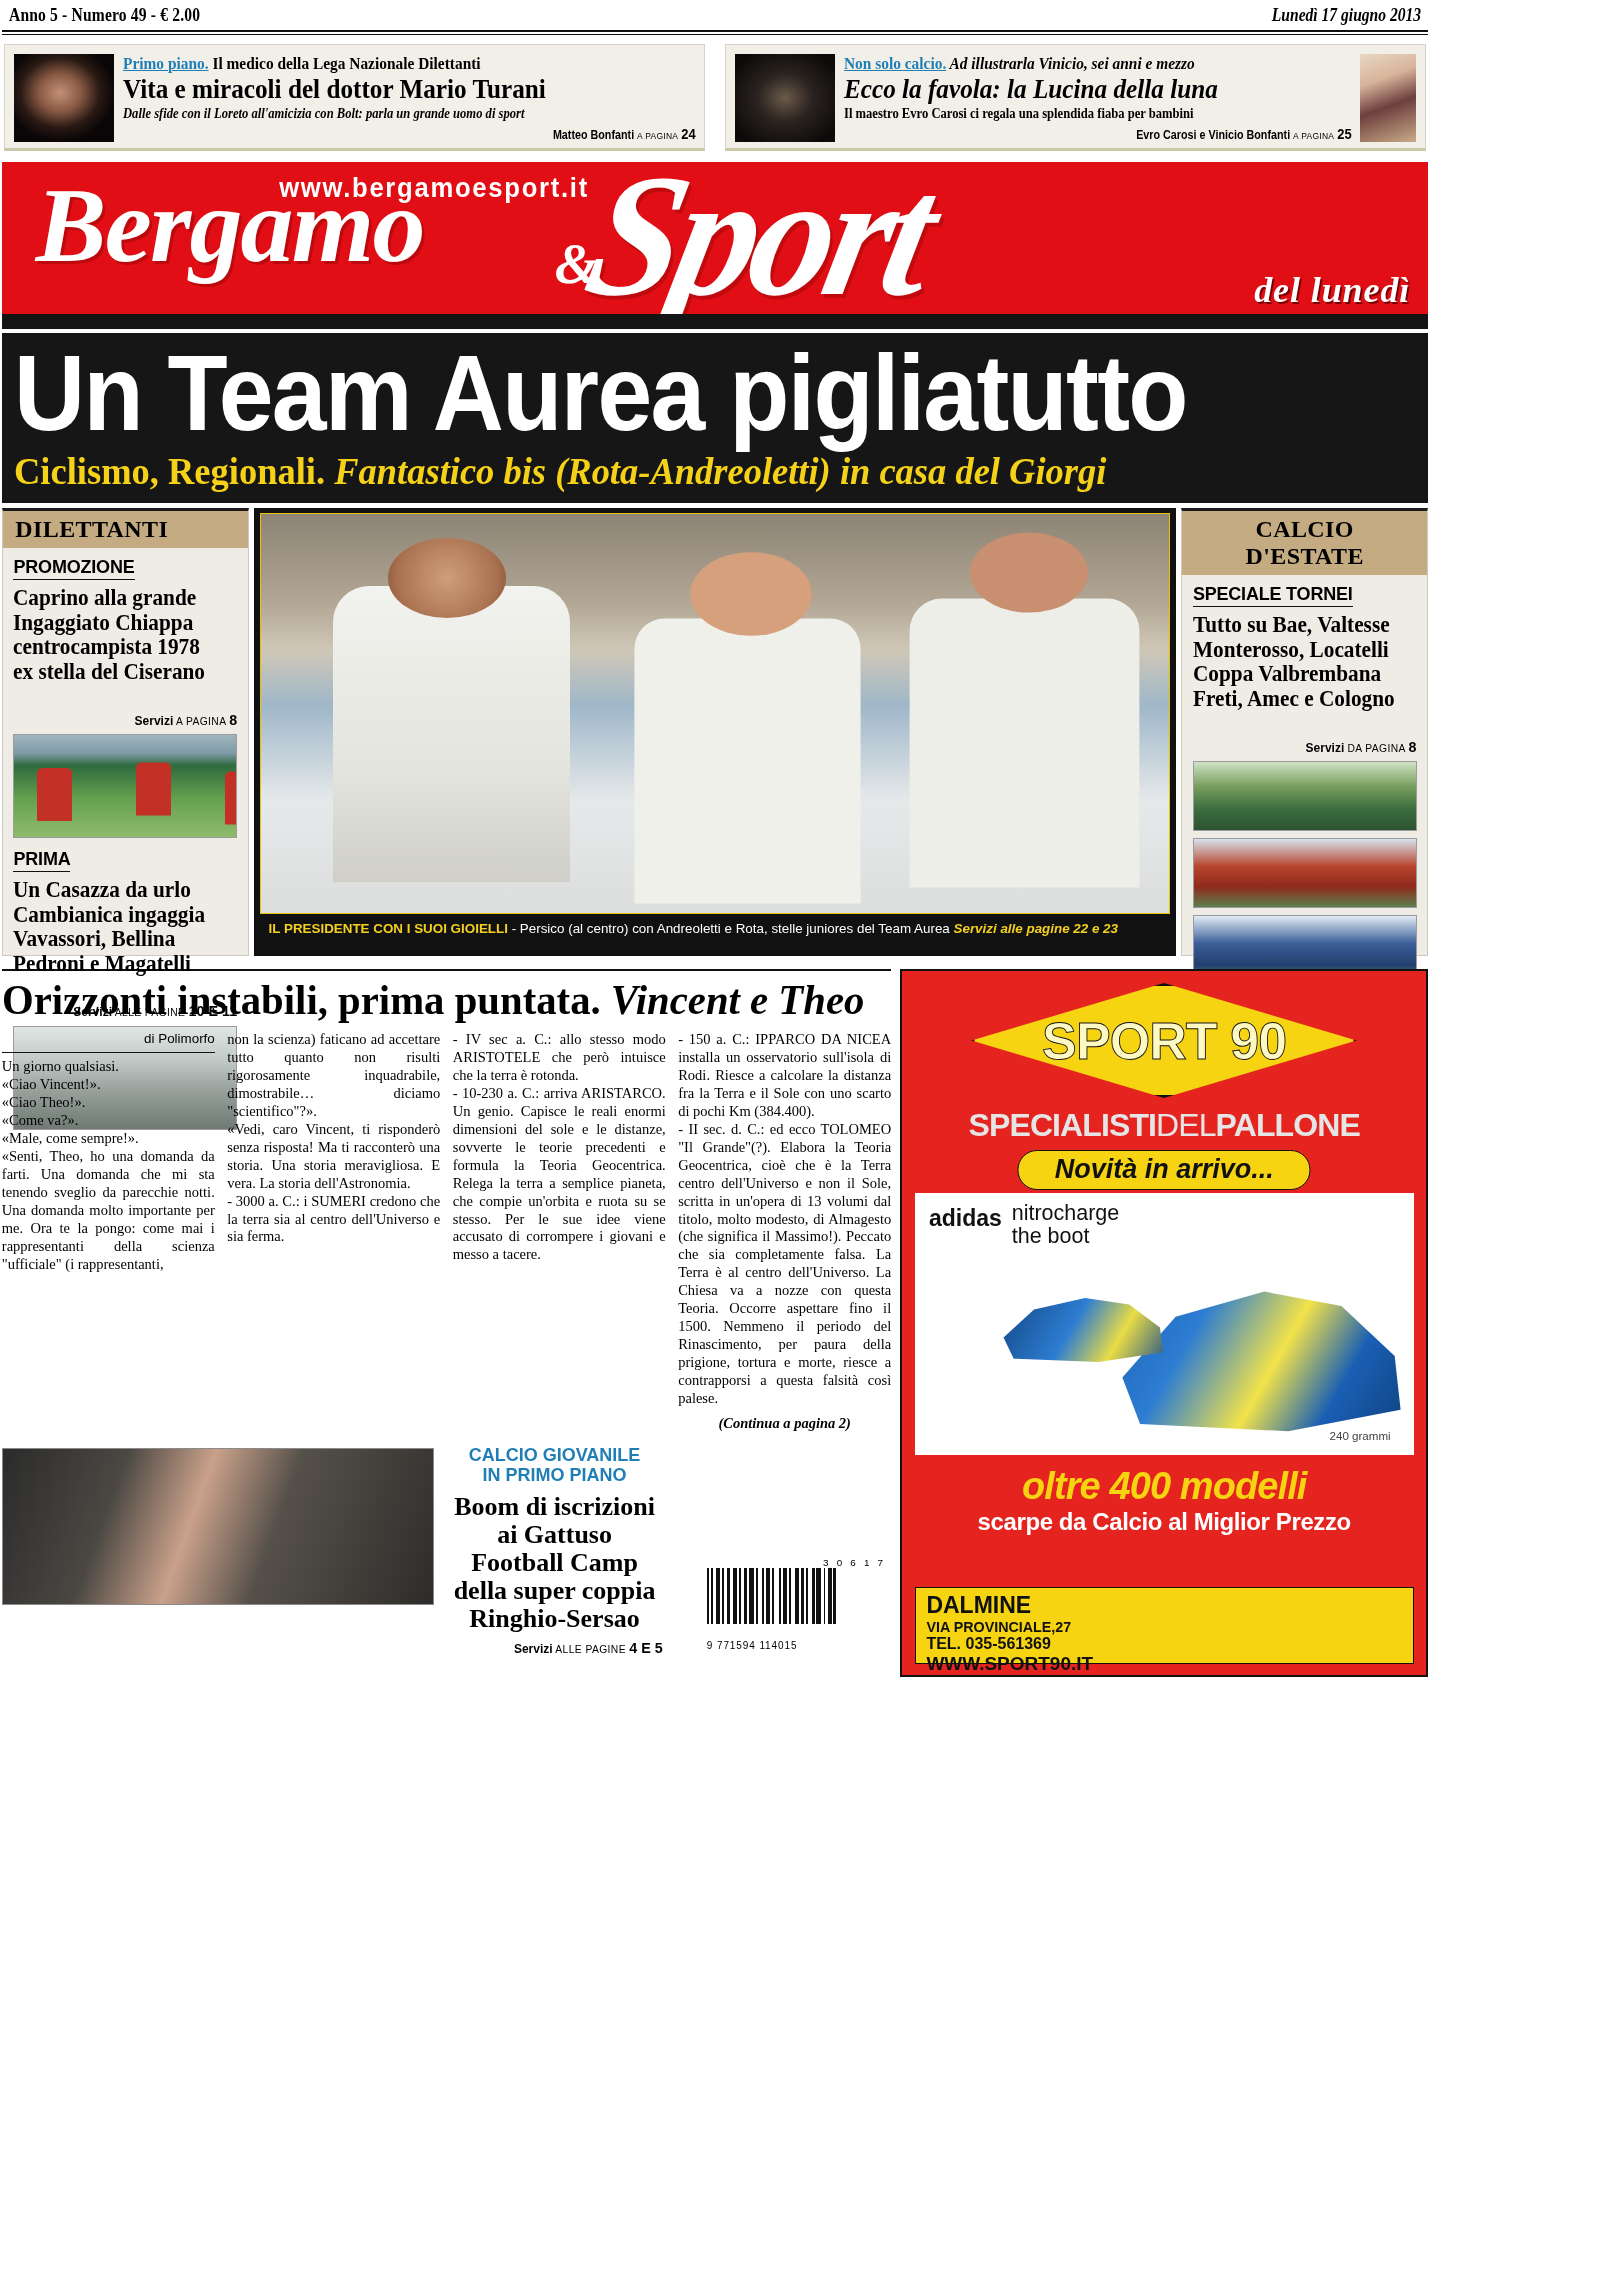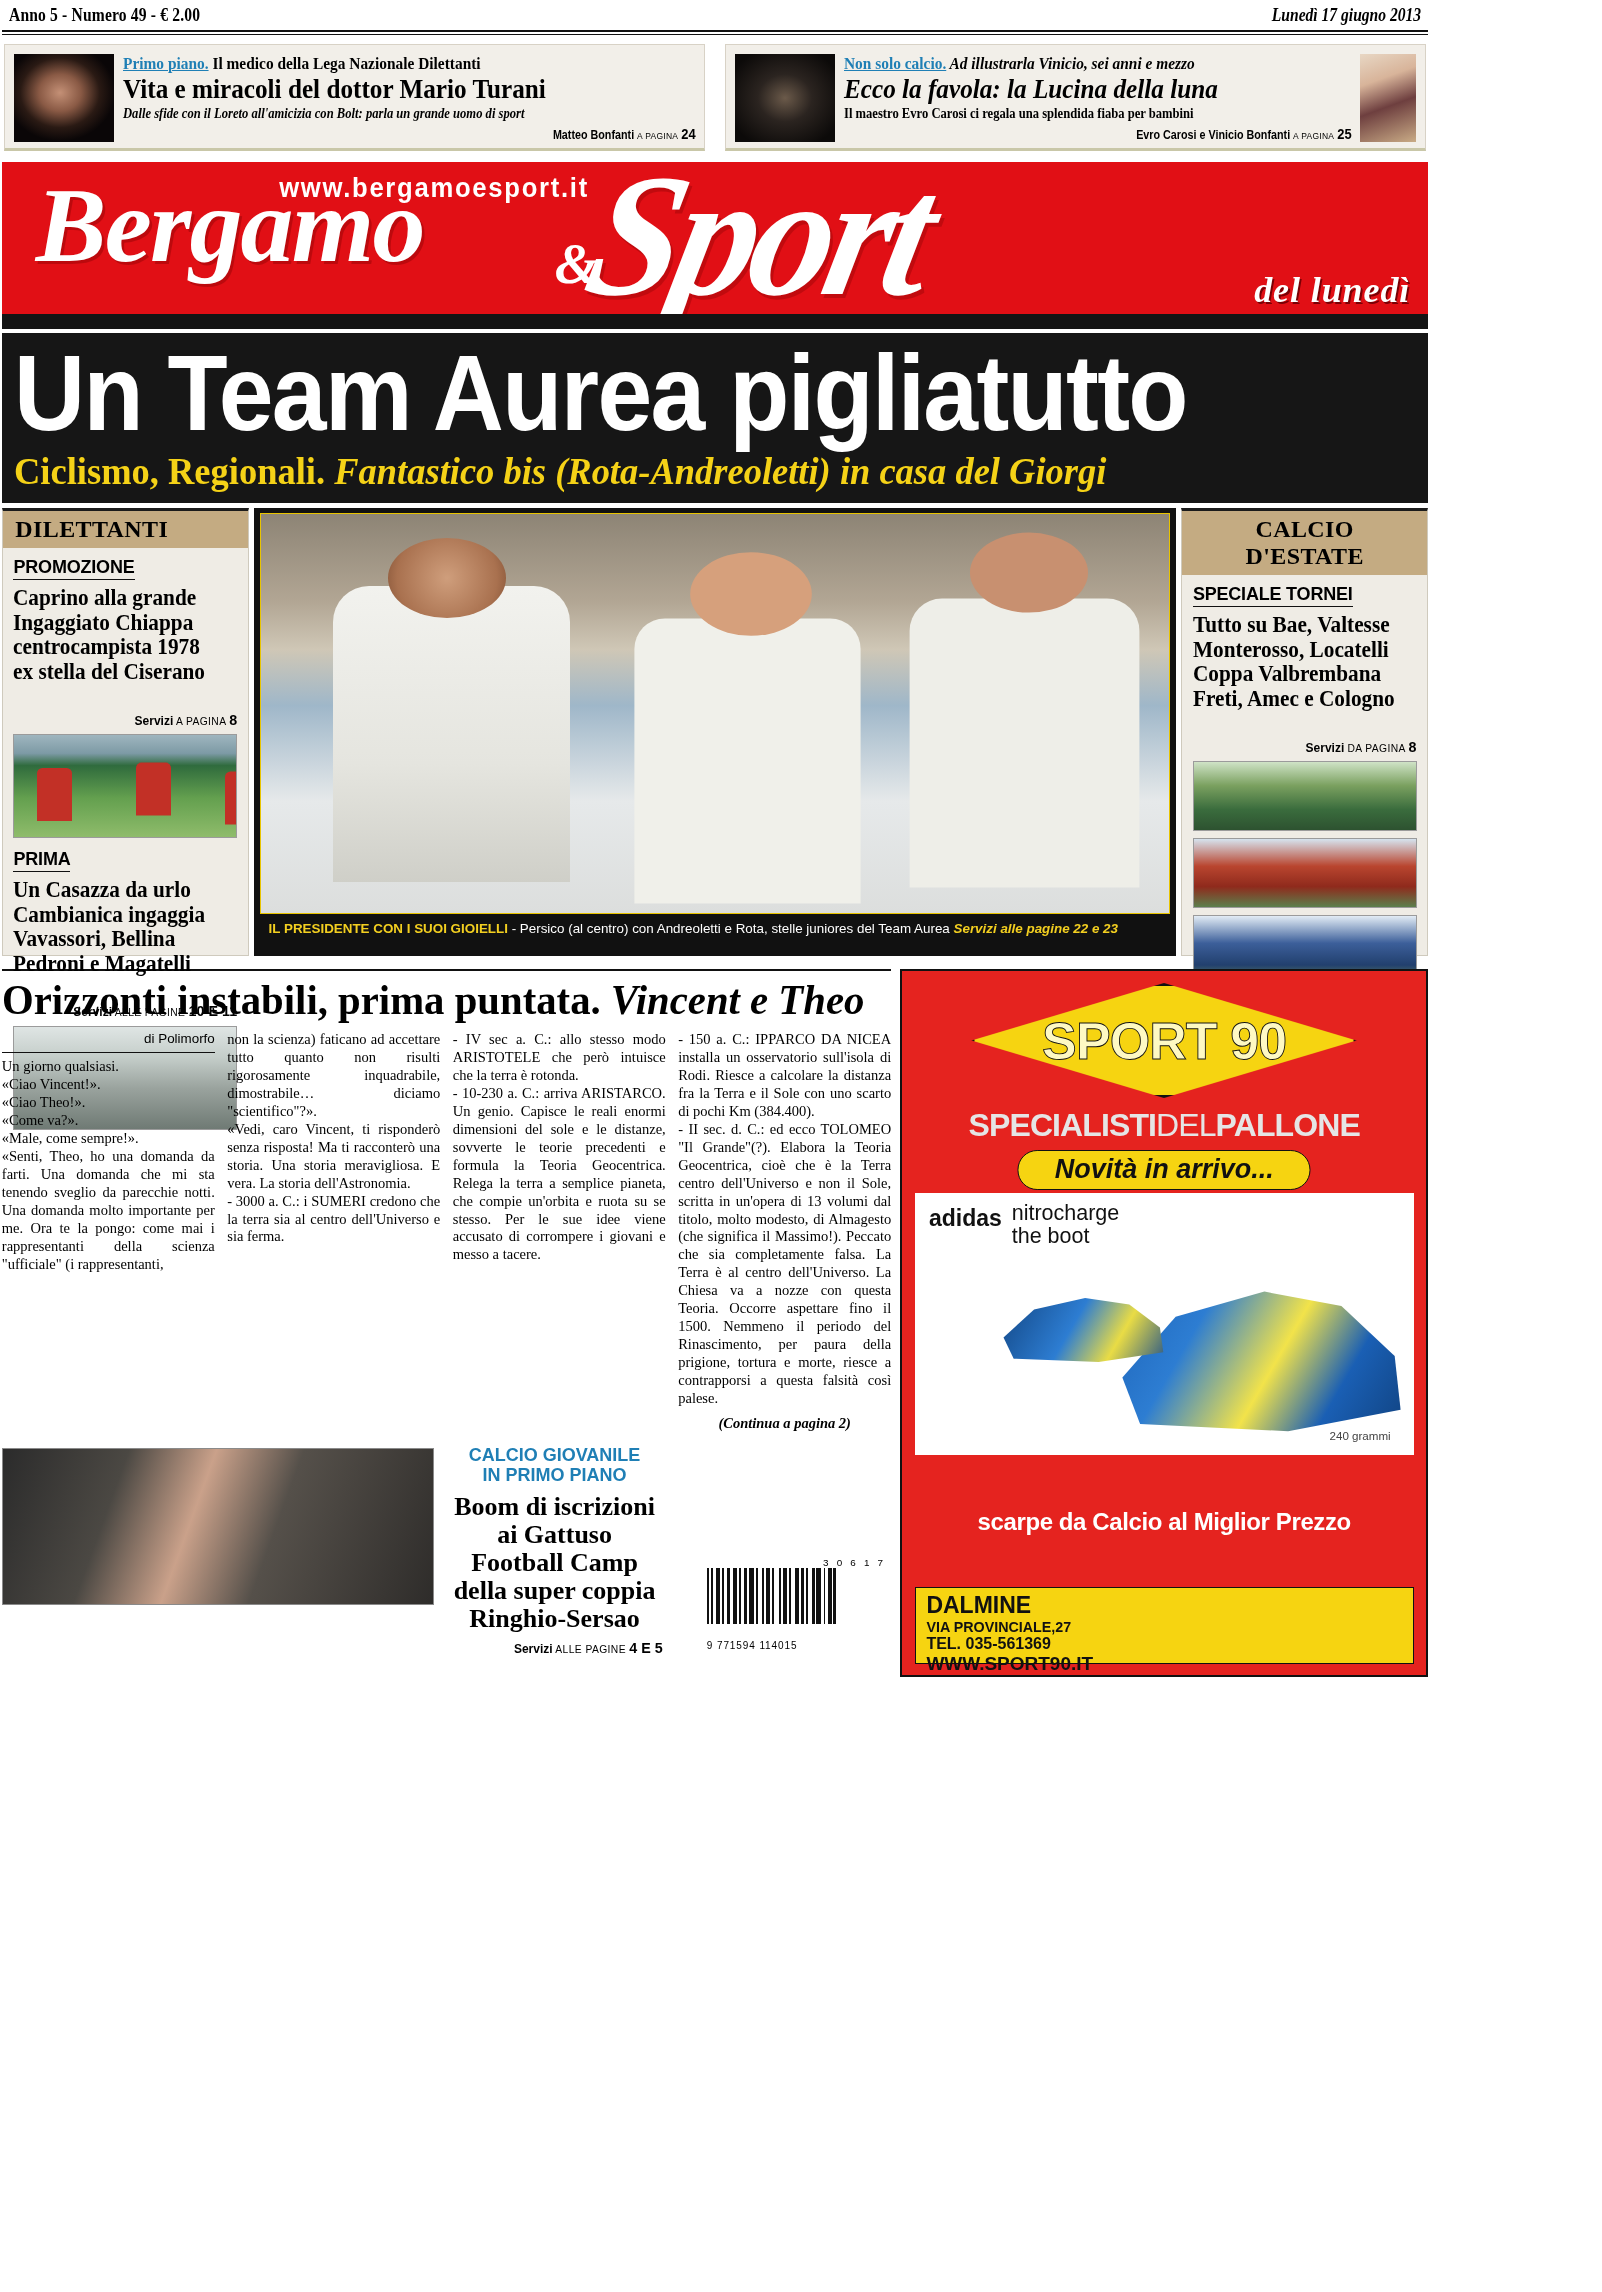--- a/index.html
+++ b/index.html
@@ -553,20 +553,21 @@
 
           <div class="ad-white">
             <div class="ad-brand">adidas</div>
             <div class="ad-prod" style="white-space:pre-line">nitrocharge
 the boot</div>
             <div class="ad-shoe"></div>
             <div class="ad-shoe2"></div>
             <div class="ad-grams">240 grammi</div>
           </div>
 
+          <div class="ad-oltre">oltre 400 modelli</div>
           <div class="ad-scarpe">scarpe da Calcio al Miglior Prezzo</div>
 
           <div class="ad-footer">
             <div class="l1">DALMINE</div>
             <div class="l2">VIA PROVINCIALE,27</div>
             <div class="l3">TEL. 035-561369</div>
             <div class="l4">WWW.SPORT90.IT</div>
           </div>
         </div>
       </div>

